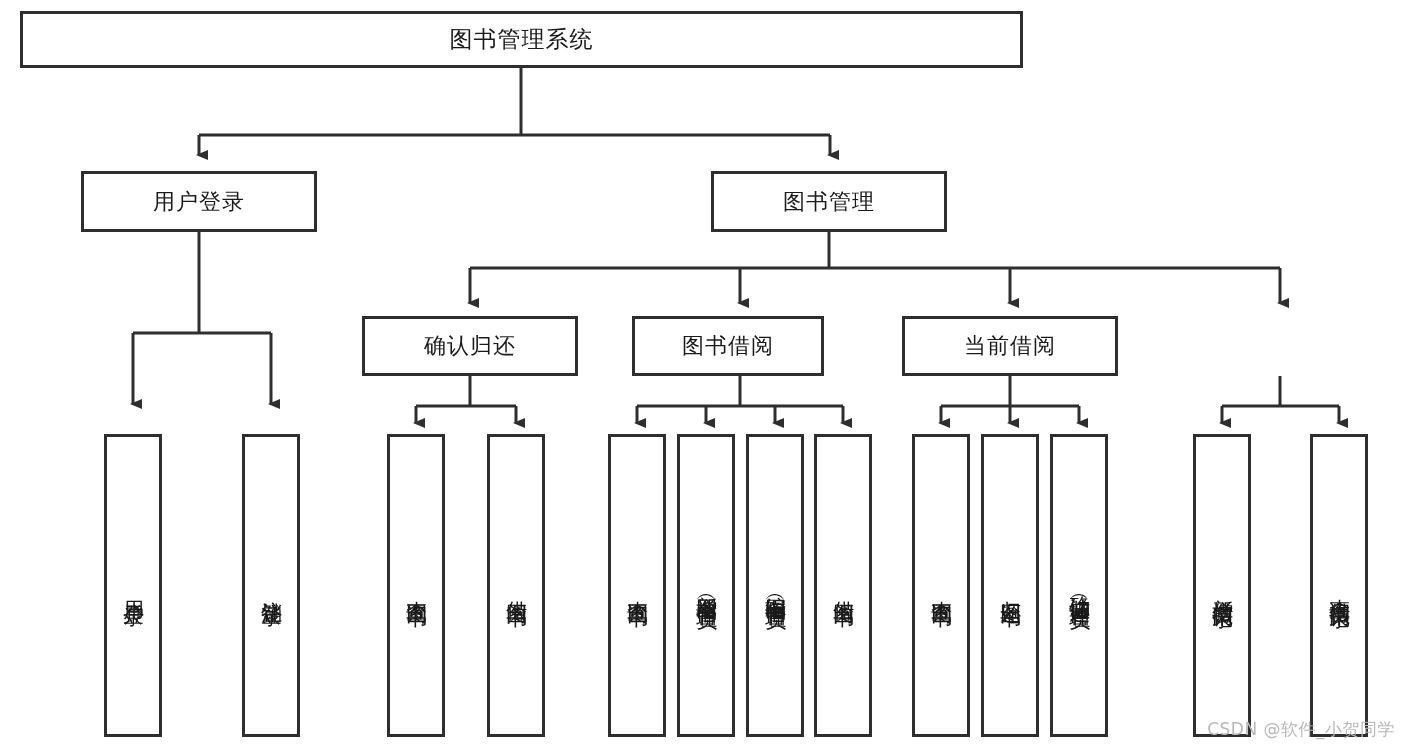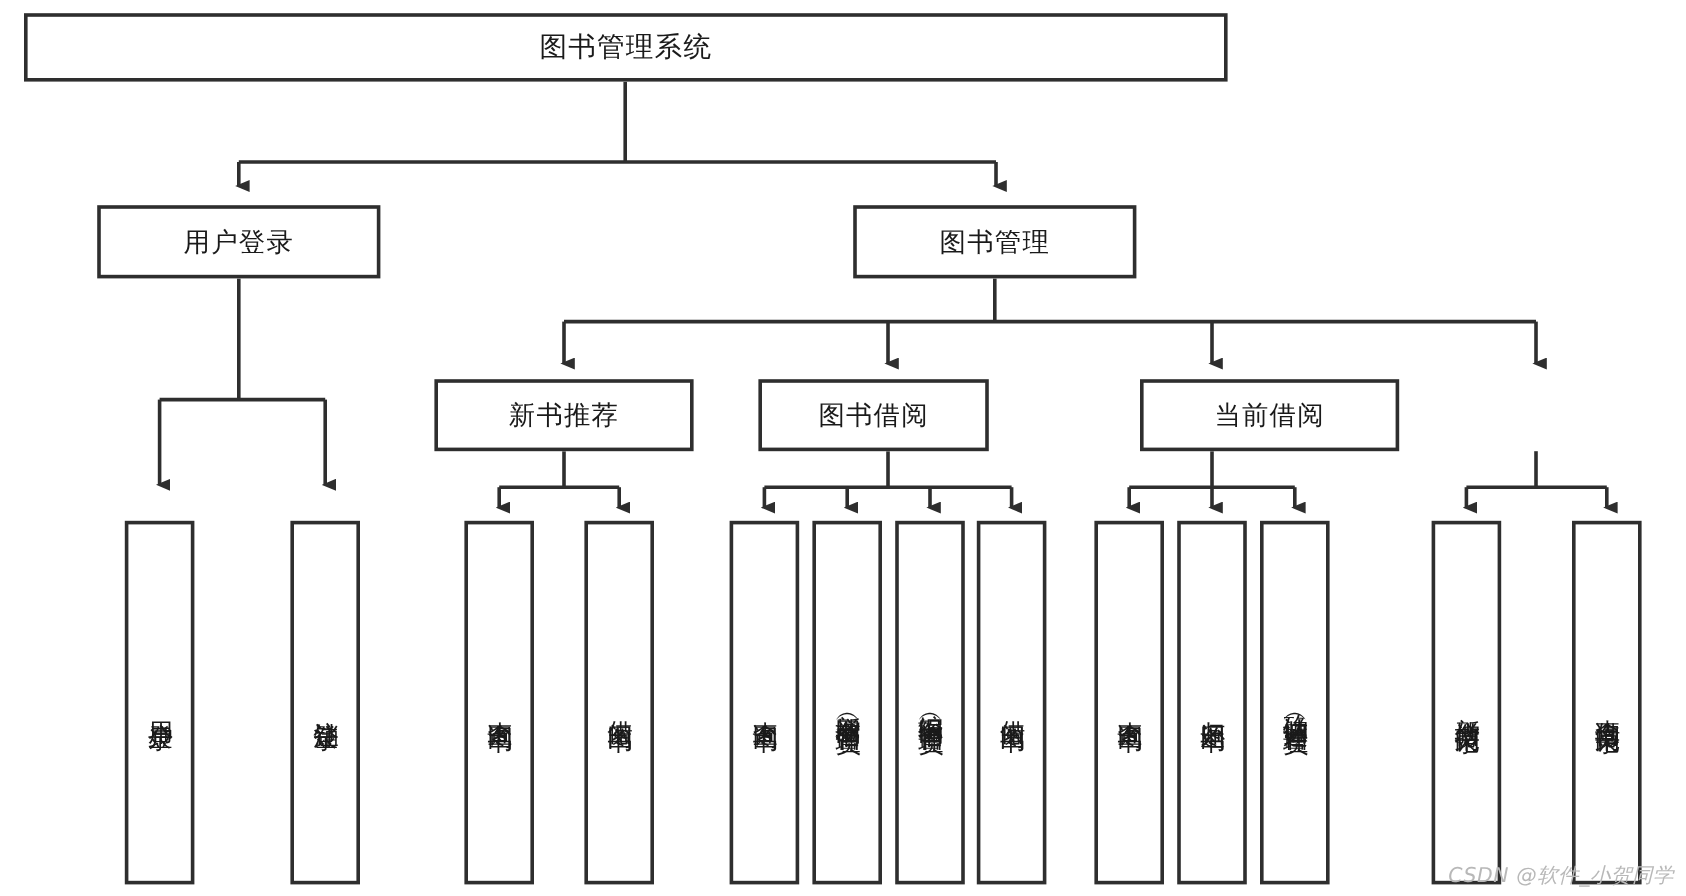--- a/index.html
+++ b/index.html
@@ -66,21 +66,20 @@
     pointer-events: none;
   }
   .watermark {
     position: absolute;
     right: 10px;
     bottom: 6px;
     font-size: 17px;
     color: #b8b8b8;
     letter-spacing: 0.5px;
     white-space: nowrap;
-    font-style: italic;
   }
 </style>
 </head>
 <body>
 
 <div id="canvas">
 
   <svg class="wires" viewBox="0 0 1405 747">
     <defs>
       <marker id="arrow" markerWidth="12" markerHeight="12" refX="5" refY="9" orient="auto" markerUnits="userSpaceOnUse">
@@ -129,23 +128,23 @@
       <path d="M1222,406 L1222,423" marker-end="url(#arrow)"></path>
       <path d="M1339,406 L1339,423" marker-end="url(#arrow)"></path>
     </g>
   </svg>
 
   <div class="node root horiz" style="left:20px; top:11px; width:1003px; height:57px;">图书管理系统</div>
 
   <div class="node horiz" style="left:81px; top:171px; width:236px; height:61px;">用户登录</div>
   <div class="node horiz" style="left:711px; top:171px; width:236px; height:61px;">图书管理</div>
 
-  <div class="node horiz" style="left:362px; top:316px; width:216px; height:60px;">新书推荐</div>
+  <div class="node horiz" style="left:362px; top:316px; width:216px; height:60px;">确认归还</div>
   <div class="node horiz" style="left:632px; top:316px; width:192px; height:60px;">图书借阅</div>
-  <div class="node horiz" style="left:902px; top:316px; width:216px; height:60px;margin-left:48px;">当前借阅</div>
+  <div class="node horiz" style="left:902px; top:316px; width:216px; height:60px;">当前借阅</div>
 
   <div class="node leaf" style="left:104px; top:434px; width:58px; height:303px;">
     <span class="leaf-inner">
         <span class="leaf-text">用户登录</span>
       </span>
   </div>
   <div class="node leaf" style="left:242px; top:434px; width:58px; height:303px;">
     <span class="leaf-inner">
         <span class="leaf-text">注销登录</span>
       </span>

